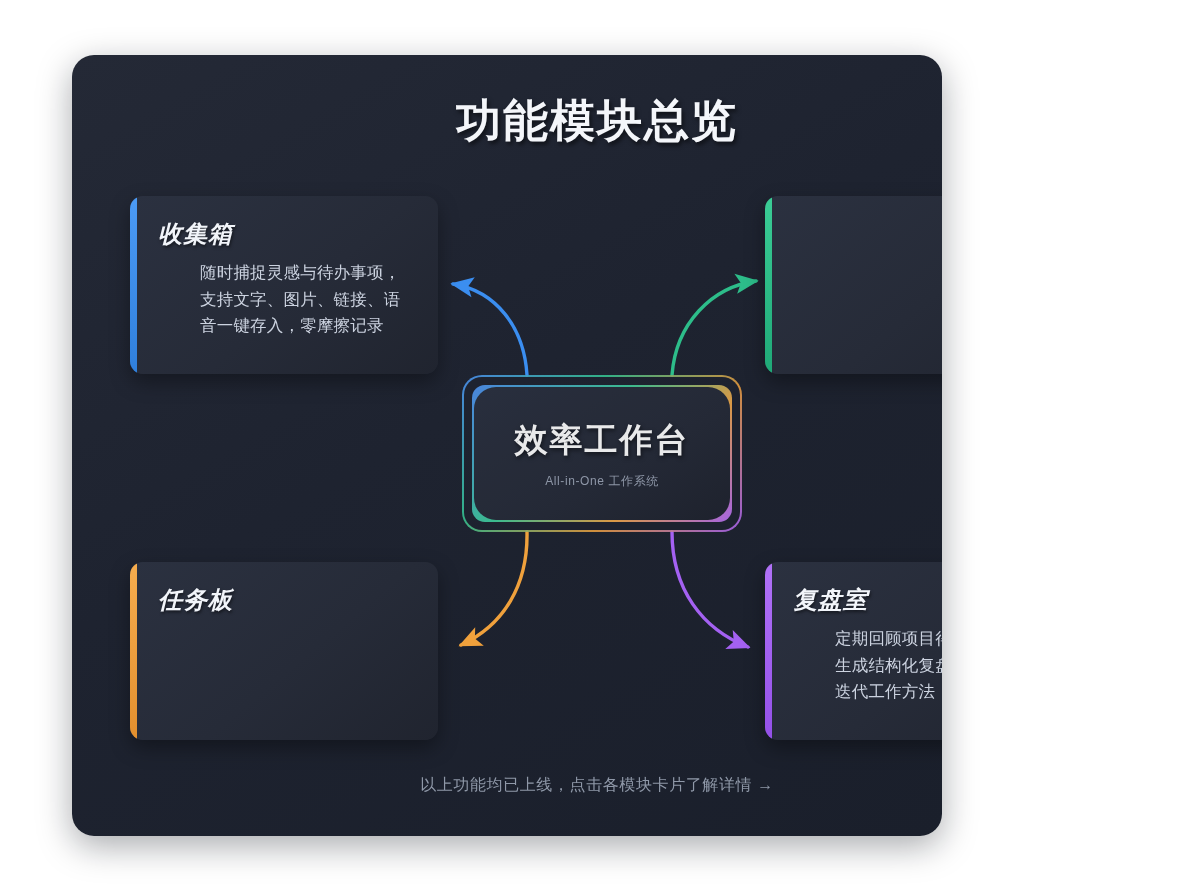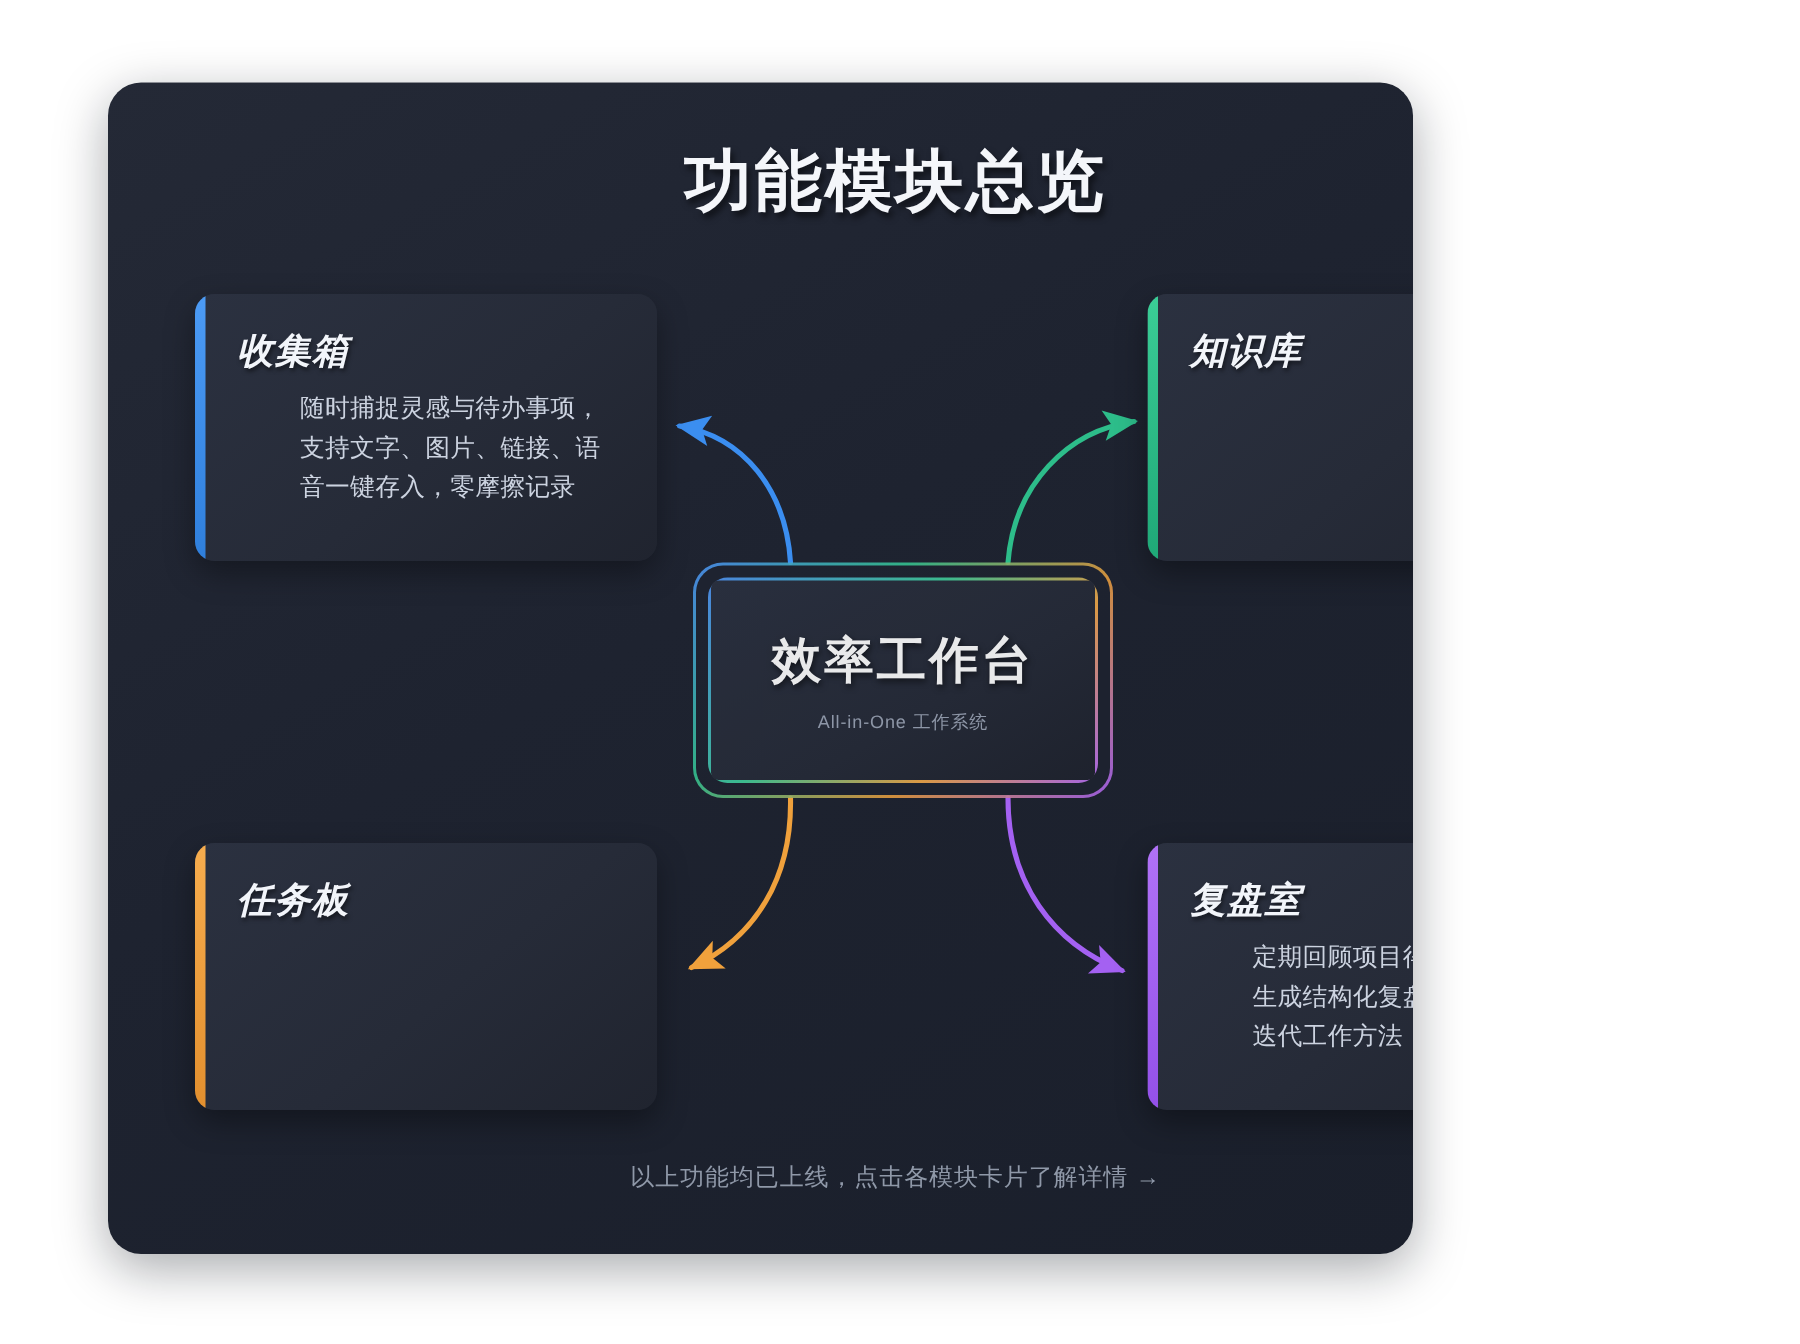--- a/index.html
+++ b/index.html
@@ -101,21 +101,21 @@
   }
   .hub-inner-border {
     width: 100%; height: 100%;
     border-radius: 13px;
     padding: 2px;
     background:
       linear-gradient(135deg, #4f90f2 0%, #3fcb99 40%, #efa648 70%, #b46cf7 100%);
   }
   .hub-body {
     width: 100%; height: 100%;
-    border-radius: 5px;
+    border-radius: 22px;
     background: linear-gradient(150deg, #2b3140 0%, #252a37 60%, #1f232e 100%);
     display: flex;
     flex-direction: column;
     align-items: center;
     justify-content: center;
   }
   .hub-title {
     font-size: 33px;
     font-weight: bold;
     color: #ffffff;
@@ -176,21 +176,20 @@
     <div class="card card-tl">
       <div class="accent" style="background:linear-gradient(180deg,#4c9bf5,#2f7fdc);"></div>
       <div class="c-title">收集箱</div>
       <div class="c-desc">随时捕捉灵感与待办事项，
 支持文字、图片、链接、语
 音一键存入，零摩擦记录</div>
     </div>
 
     <div class="card card-tr">
       <div class="accent" style="background:linear-gradient(180deg,#3bcd96,#1fa877);"></div>
-      <div class="c-title">知识库</div>
     </div>
 
     <div class="card card-bl">
       <div class="accent" style="background:linear-gradient(180deg,#f7ad4e,#e28f2e);"></div>
       <div class="c-title">任务板</div>
     </div>
 
     <div class="card card-br">
       <div class="accent" style="background:linear-gradient(180deg,#b172f7,#9350e8);"></div>
       <div class="c-title">复盘室</div>

